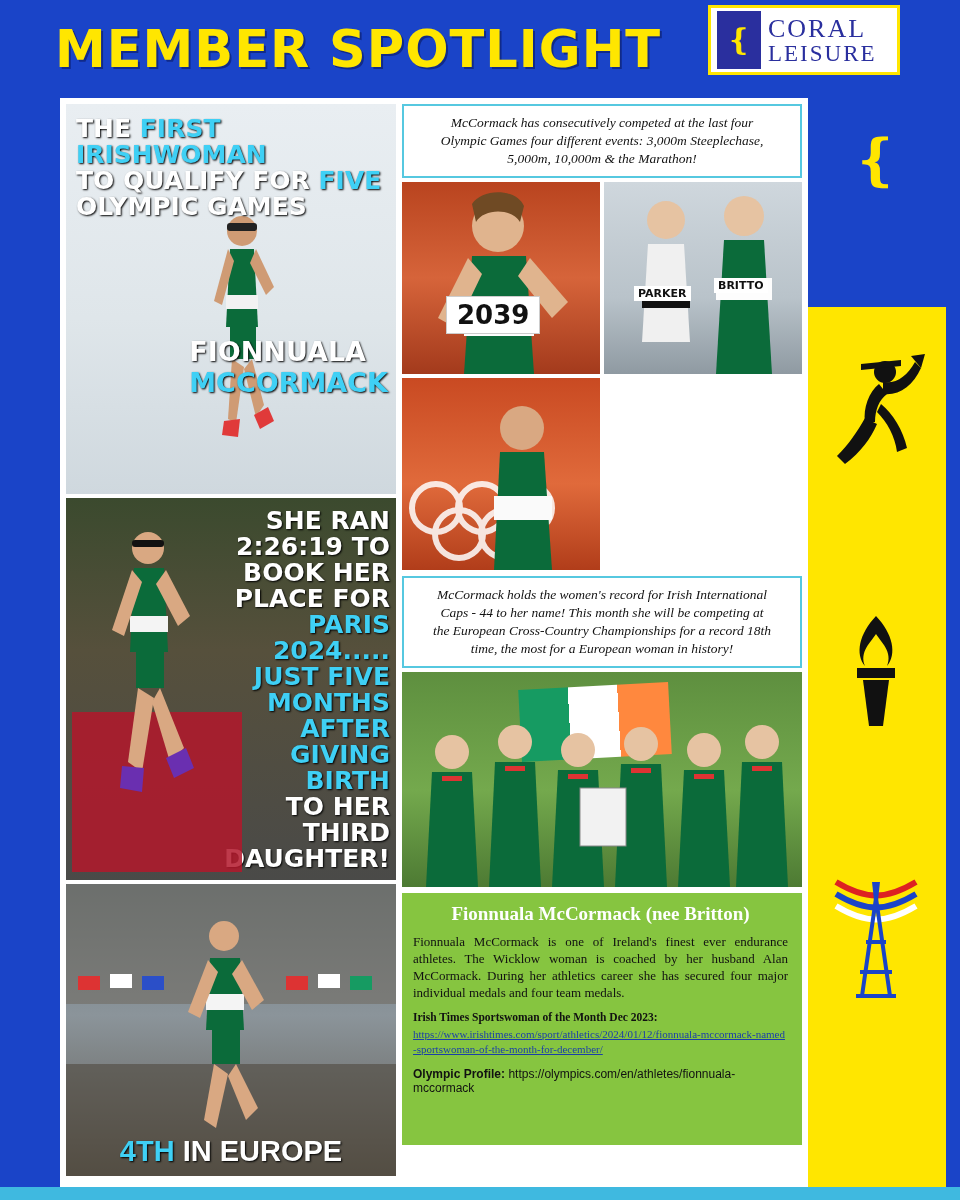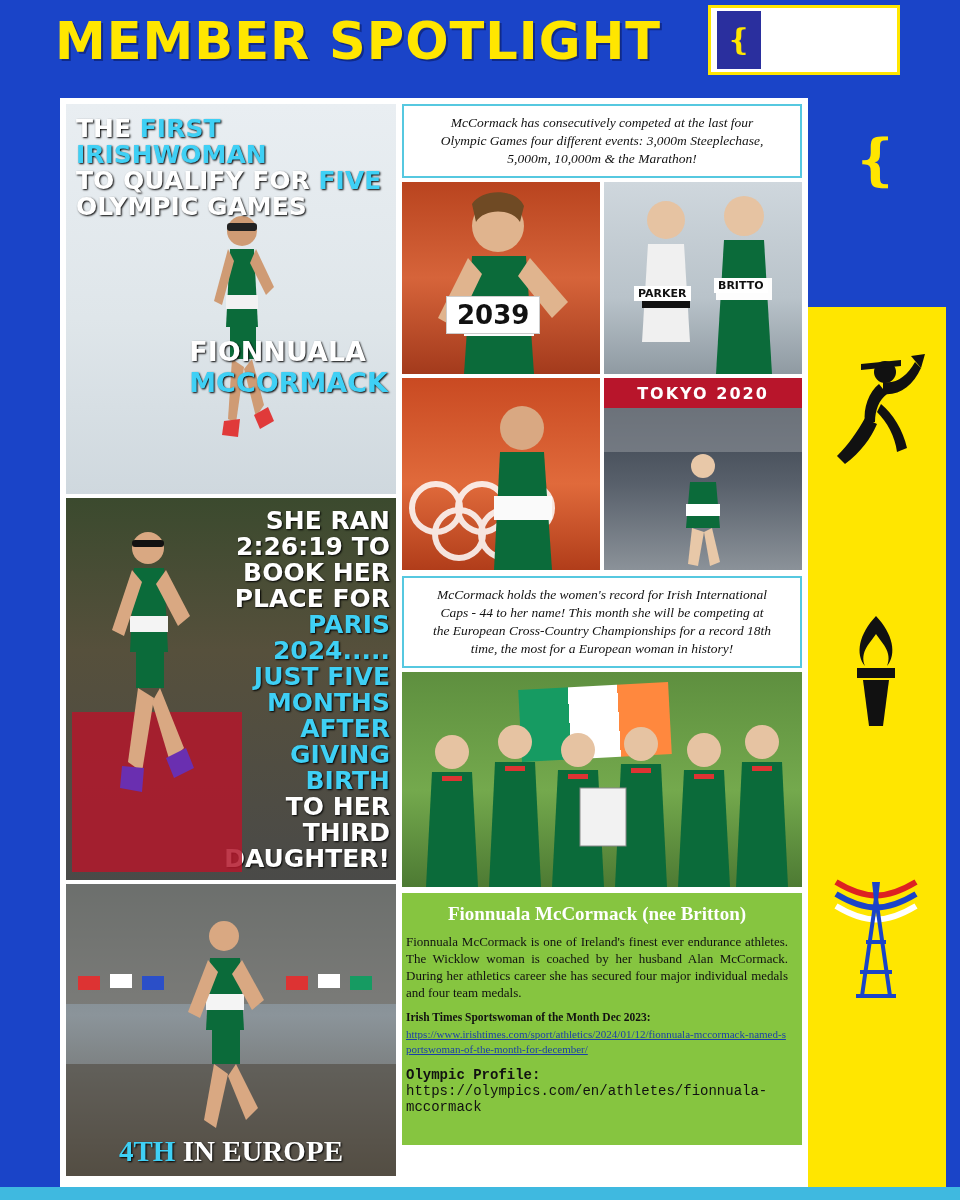--- a/index.html
+++ b/index.html
@@ -9,21 +9,21 @@
     font-family: "Liberation Sans", sans-serif;
     overflow: hidden;
     position: relative;
   }
   
   .header {
     position: absolute; top: 0; left: 0; width: 960px; height: 92px;
     background: #1a44c8;
   }
   .header-title {
-    position: absolute; left: 55px; top: 12px;
+    position: absolute; left: 55px; top: 20px;
     font-size: 51px; font-weight: bold; letter-spacing: 1px;
     color: #ffe600; font-family: "DejaVu Sans", sans-serif;
     text-shadow: 2px 2px 0 #102a8a;
   }
   .logo-box {
     position: absolute; right: 60px; top: 5px;
     width: 192px; height: 70px;
     background: #ffe600; border: 3px solid #ffe600;
     display: flex; align-items: center;
   }
@@ -81,21 +81,21 @@
   .name-block .n2 { font-family: "DejaVu Sans", sans-serif; font-weight: bold; font-size: 27px; color: #3fd0f5; text-shadow: 1px 1px 2px #000; }
 
   .runner-silhouette {
     position: absolute; left: 128px; top: 105px; width: 96px; height: 265px;
   }
   .ph2 .cap2 { position: absolute; right: 6px; top: 10px; width: 175px; text-align: right; }
   .cap2 div { font-family: "DejaVu Sans", sans-serif; font-weight: bold; font-size: 25px; line-height: 26px; color: #ffffff; text-shadow: 1px 1px 2px #000; }
   .cap2 .c { color: #3fd0f5; }
 
   .ph3 .cap3 { position: absolute; left: 0; bottom: 8px; width: 100%; text-align: center; }
-  .cap3 .big { font-family: Liberation Serif, serif; font-weight: bold; font-size: 29px; color: #ffffff; text-shadow: 1px 1px 2px #000; }
+  .cap3 .big { font-family: Liberation Sans, sans-serif; font-weight: bold; font-size: 29px; color: #ffffff; text-shadow: 1px 1px 2px #000; }
   .cap3 .big .c { color: #3fd0f5; }
   .cap3 .sm { font-family: "DejaVu Sans", sans-serif; font-weight: bold; font-size: 14px; color: #ffffff; margin-top: 3px; text-shadow: 1px 1px 2px #000; }
   .cap3 .sm .r { color: #ff3b3b; }
 
   
   .factbox {
     border: 2px solid #56c8e0; background: #fff;
     padding: 8px 28px; text-align: center;
     font-family: "Liberation Serif", serif; font-style: italic;
     font-size: 13.5px; line-height: 18px; color: #111;
@@ -129,55 +129,59 @@
     background: linear-gradient(#5e8f3f 0%, #74a94d 55%, #4d7a33 100%);
     position: relative; overflow: hidden;
   }
   .flag-ie {
     position: absolute; left: 118px; top: 14px; width: 150px; height: 72px;
     background: linear-gradient(to right, #169b62 33%, #ffffff 33% 66%, #ff883e 66%);
     transform: rotate(-3deg);
   }
 
   .greenbox {
-    margin-top: 6px; background: #86c540; padding: 10px 14px 10px 4px;
+    margin-top: 6px; background: #86c540; padding: 10px 14px 10px 11px;
     height: 252px;
   }
   .gb-title {
     font-family: "Liberation Serif", serif; font-weight: bold; font-size: 19px;
     color: #ffffff; text-align: center; margin-bottom: 8px;
   }
   .gb-body {
     font-family: "Liberation Serif", serif; font-size: 13px; line-height: 17px;
     color: #111; text-align: justify;
   }
   .gb-sub {
     font-family: "Liberation Serif", serif; font-weight: bold; font-size: 11.5px;
     color: #111; margin-top: 10px;
   }
   .gb-link {
     font-family: "Liberation Serif", serif; font-size: 11px; line-height: 15px;
     color: #1b3fa8; text-decoration: underline; margin-top: 4px; word-break: break-all;
     display: block;
   }
-  .gb-op { font-family: Liberation Mono, monospace; font-size: 14px; margin-top: 10px; color: #111; }
+  .gb-op { font-family: Liberation Sans, sans-serif; font-size: 12px; margin-top: 10px; color: #111; }
   .gb-op b { font-weight: bold; }
   .bottom-strip {
     position: absolute; left: 0; bottom: 0; width: 960px; height: 13px;
     background: #3fb9e0;
   }
 </style>
 </head>
 <body>
 
 <div class="header">
   <div class="header-title">MEMBER SPOTLIGHT</div>
   <div class="logo-box">
     <div class="logo-inner">
       <div class="logo-swoosh">❴</div>
+      <div class="logo-text">
+        <div class="l1">CORAL</div>
+        <div class="l2">LEISURE</div>
+      </div>
     </div>
   </div>
 </div>
 
 <div class="rail">
   <div class="rail-yellow"></div>
   <div class="rail-icon swoosh-top">❴</div>
   <div class="rail-icon runner-ico">
     <svg width="110" height="120" viewBox="0 0 110 120" aria-hidden="true">
       <circle cx="64" cy="20" r="11" fill="#111"></circle>
@@ -337,31 +341,20 @@
               <circle cx="126" cy="130" r="24"></circle>
             <circle cx="57" cy="156" r="24"></circle>
               <circle cx="103" cy="156" r="24"></circle>
           </g>
           <circle cx="120" cy="50" r="22" fill="#d9a882"></circle>
           <path d="M98 74 L142 74 L150 192 L92 192 Z" fill="#0b6b3a"></path>
           <rect x="92" y="118" width="58" height="24" fill="#fafafa"></rect>
         </svg>
       </div>
 
-      <div class="g-cell g4">
-        <div class="tokyo-band">TOKYO 2020</div>
-        <svg width="198" height="192" viewBox="0 0 198 192" style="position:absolute;top:0;left:0" aria-hidden="true">
-          <rect x="0" y="30" width="198" height="44" fill="#8d929a" opacity="0.6"></rect>
-          <circle cx="99" cy="88" r="12" fill="#e8c8a8"></circle>
-          <path d="M86 104 L112 104 L116 150 L82 150 Z" fill="#0b6b3a"></path>
-          <rect x="82" y="126" width="34" height="12" fill="#fff"></rect>
-          <path d="M88 150 L84 186 L94 188 L100 154 Z" fill="#e8c8a8"></path>
-          <path d="M108 150 L116 184 L106 188 L100 154 Z" fill="#e8c8a8"></path>
-        </svg>
-      </div>
     </div>
 
     <div class="factbox factbox2">McCormack holds the women's record for Irish International Caps - 44 to her name! This month she will be competing at the European Cross-Country Championships for a record 18th time, the most for a European woman in history!</div>
 
     <div class="team-photo">
       <div class="flag-ie"></div>
       <svg width="400" height="215" viewBox="0 0 400 215" style="position:absolute;left:0;top:0" aria-hidden="true">
         <g>
           <circle cx="50" cy="80" r="17" fill="#e6c3a2"></circle>
             <path d="M30 100 L70 100 L76 215 L24 215 Z" fill="#0b6b3a"></path>

